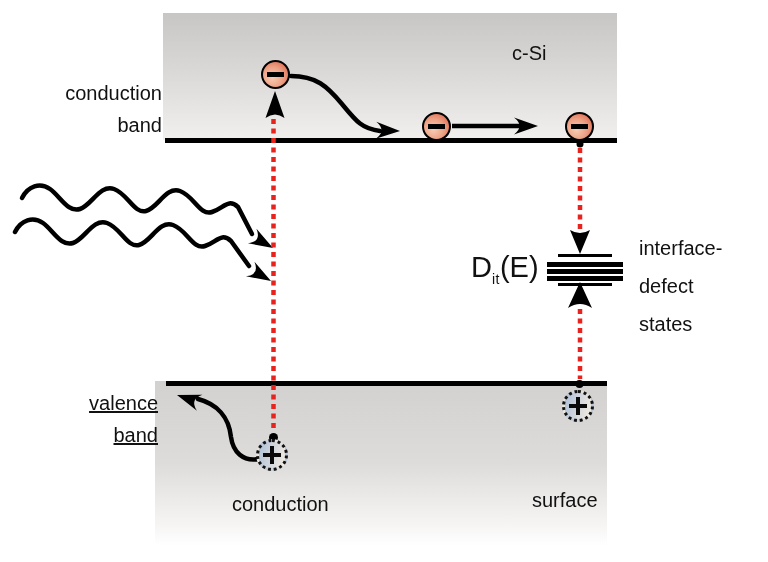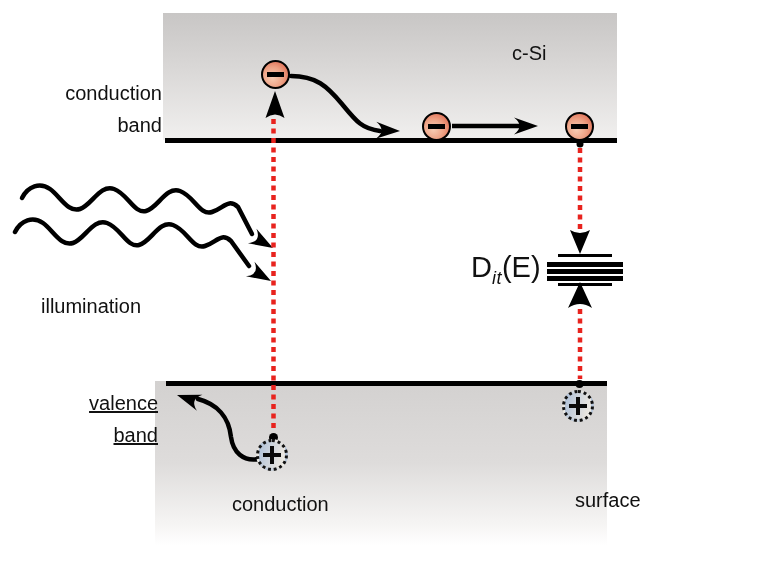--- a/index.html
+++ b/index.html
@@ -27,21 +27,21 @@
   .minus{width:17px;height:4.5px;background:#000;}
   .hole{
     position:absolute;box-sizing:content-box;width:26px;height:26px;border-radius:50%;
     border:3px dotted #111;display:flex;align-items:center;justify-content:center;
     background:linear-gradient(105deg,#b4c4d9 10%,#e7e4df 80%,#f1efe9 100%);
   }
   .plus{position:relative;width:18px;height:18px;}
   .plus .h{position:absolute;left:0;top:6.8px;width:18px;height:4.5px;background:#0a0a0a;}
   .plus .v{position:absolute;top:0;left:6.8px;width:4.5px;height:18px;background:#0a0a0a;}
   .dit{position:absolute;left:471px;top:251px;font-size:29px;}
-  .dit .sub{font-size:18px;vertical-align:-7px;letter-spacing:0.5px;font-style:italic;}
+  .dit .sub{font-size:14px;vertical-align:-7px;letter-spacing:0.5px;}
   .multiline div{white-space:nowrap;}
   .lh35{line-height:35px;}
   .lh38{line-height:38px;}
 </style>
 </head>
 <body>
 
 <div class="stage">
 
   <div class="band conduction"></div>
@@ -124,29 +124,33 @@
       </div>
   </div>
 
   <div class="lbl right multiline" style="left:0;top:77px;width:142px;">
     <div>conduction</div>
     <div>band</div>
   </div>
 
   <div class="lbl" style="left:512px;top:37px;">c-Si</div>
 
-  <div class="lbl" style="left:41px;top:290px;">illumination</div>
 
   <div class="lbl right multiline" style="left:0;top:387px;width:138px;text-decoration:underline;">
     <div>valence</div>
     <div>band</div>
   </div>
 
   <div class="lbl" style="left:232px;top:488px;">conduction</div>
 
-  <div class="lbl multiline lh35" style="left:532px;top:483px;margin-left:43px;">
+  <div class="lbl multiline lh35" style="left:532px;top:483px;">
     <div>surface</div>
   </div>
 
+  <div class="lbl multiline lh38" style="left:639px;top:229px;">
+    <div>interface-</div>
+    <div>defect</div>
+    <div>states</div>
+  </div>
 
   <div class="dit"><span>D</span><span class="sub">it</span><span>(E)</span></div>
 
 </div>
 
 </body></html>

